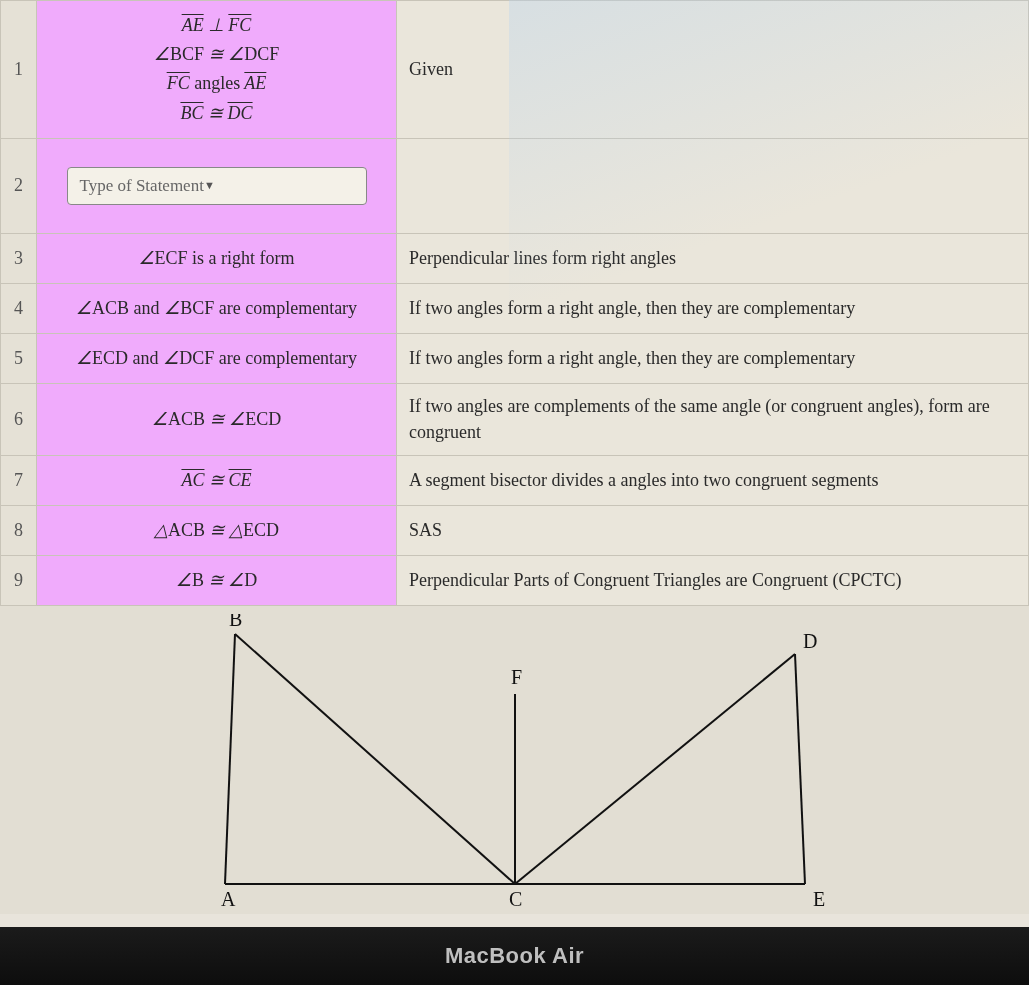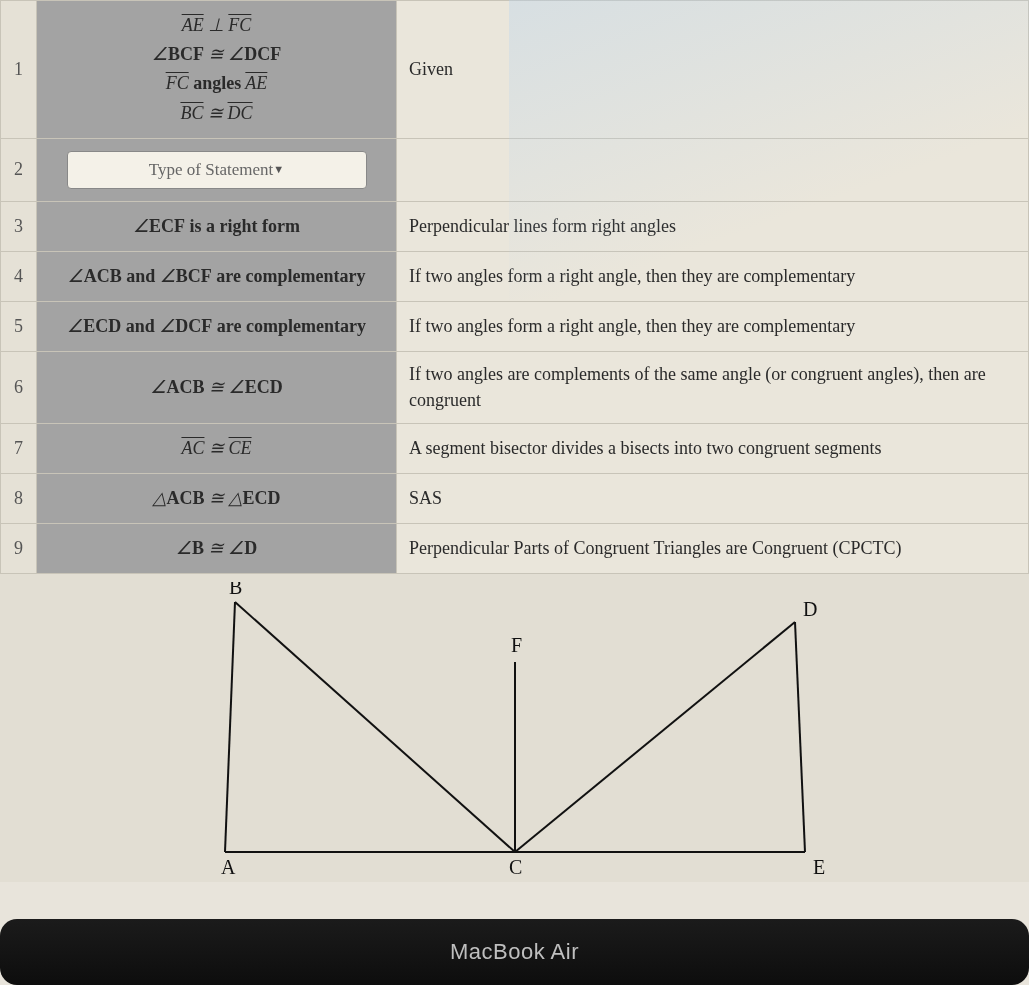--- a/index.html
+++ b/index.html
@@ -26,45 +26,45 @@
   .num-col {
     width: 36px;
     text-align: center;
     font-size: 16px;
     color: #555;
     background: #e5e1d6;
   }
   .stmt-col {
     width: 360px;
     text-align: center;
-    background: #a3a3a3;
+    background: #f0abfc;
   }
   .reason-col {
     background: #eae6db;
     text-align: left;
     padding-left: 18px;
   }
   .math-line {
     display: block;
     padding: 2px 0;
     font-style: italic;
   }
   .overline { text-decoration: overline; font-style: italic; }
-  .norm { font-style: normal; font-weight: bold; }
+  .norm { font-style: normal; }
   .dropdown {
     border: 1px solid #888;
     border-radius: 4px;
     background: #f4f1e8;
     width: 300px;
     height: 38px;
     display: flex;
     align-items: center;
-    justify-content: center;
+    justify-content: flex-start;
     padding: 0 12px;
-    margin: 2px auto;
+    margin: 18px auto;
     color: #666;
     font-size: 17px;
     cursor: pointer;
   }
   .dropdown .chev {
     font-size: 11px;
     color: #555;
   }
   .diagram-area {
     width: 100%;
@@ -76,31 +76,30 @@
   .vlabel {
     font-family: Georgia, serif;
     font-size: 20px;
     fill: #111;
   }
   .bottom-bar {
     position: absolute;
     bottom: 0;
     left: 0;
     right: 0;
-    height: 66px;
+    height: 58px;
     background: linear-gradient(#1b1b1b, #0d0d0d);
     color: #bfbfbf;
     display: flex;
     align-items: center;
     justify-content: center;
     font-family: -apple-system, Helvetica, Arial, sans-serif;
     font-size: 22px;
     letter-spacing: 0.5px;
-    font-weight: 400;
-    border-radius: 17px;
+    font-weight: 700;
   }
   
   .glare {
     position: absolute;
     top: 0; right: 0;
     width: 520px; height: 300px;
     background: linear-gradient(160deg, rgba(180,210,240,0.35), rgba(180,210,240,0) 65%);
     pointer-events: none;
   }
 </style>
@@ -148,28 +147,28 @@
         <td class="stmt-col">
           <span class="math-line">∠<span class="norm">ECD</span> <span class="norm">and</span> ∠<span class="norm">DCF</span> <span class="norm">are complementary</span></span>
         </td>
         <td class="reason-col">If two angles form a right angle, then they are complementary</td>
       </tr>
       <tr>
         <td class="num-col">6</td>
         <td class="stmt-col">
           <span class="math-line">∠<span class="norm">ACB</span> ≅ ∠<span class="norm">ECD</span></span>
         </td>
-        <td class="reason-col">If two angles are complements of the same angle (or congruent angles), then are congruent</td>
+        <td class="reason-col">If two angles are complements of the same angle (or congruent angles), form are congruent</td>
       </tr>
       <tr>
         <td class="num-col">7</td>
         <td class="stmt-col">
           <span class="math-line"><span class="overline">AC</span> ≅ <span class="overline">CE</span></span>
         </td>
-        <td class="reason-col">A segment bisector divides a bisects into two congruent segments</td>
+        <td class="reason-col">A segment bisector divides a angles into two congruent segments</td>
       </tr>
       <tr>
         <td class="num-col">8</td>
         <td class="stmt-col">
           <span class="math-line">△<span class="norm">ACB</span> ≅ △<span class="norm">ECD</span></span>
         </td>
         <td class="reason-col">SAS</td>
       </tr>
       <tr>
         <td class="num-col">9</td>

